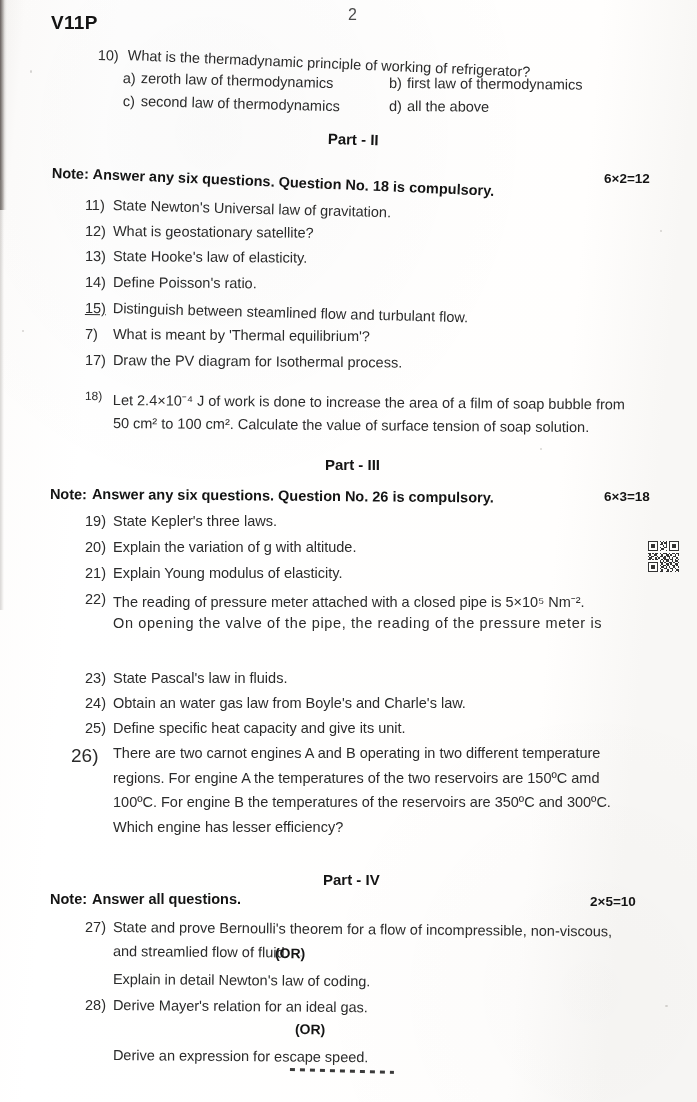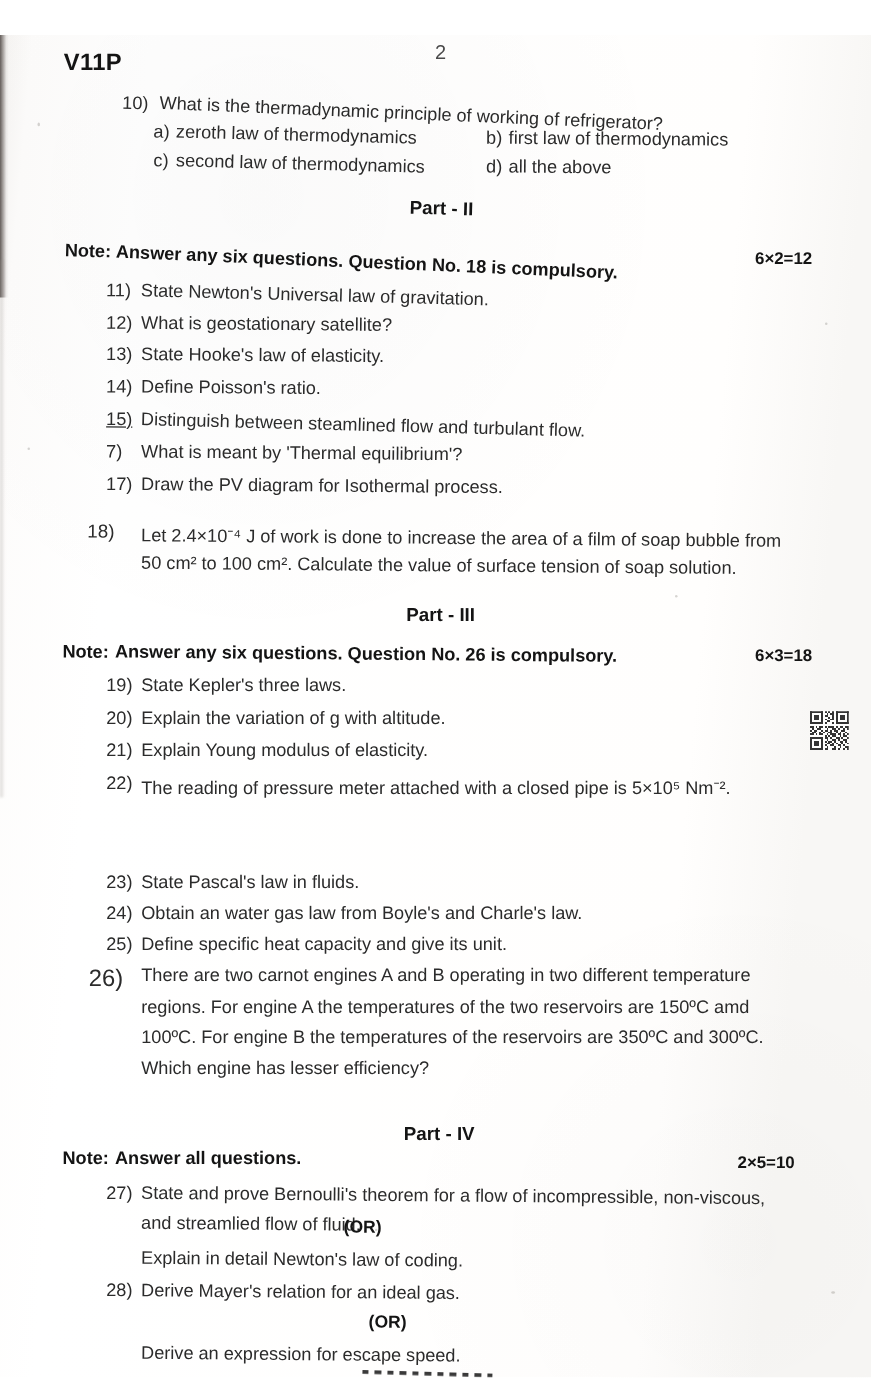--- a/index.html
+++ b/index.html
@@ -17,21 +17,20 @@
   }
 
   
   #page {
     position: absolute;
     inset: 0;
     background:
       radial-gradient(ellipse 70% 50% at 30% 12%, rgba(0,0,0,0.018), rgba(0,0,0,0) 70%),
       radial-gradient(ellipse 60% 40% at 85% 90%, rgba(0,0,0,0.015), rgba(0,0,0,0) 70%),
       linear-gradient(95deg, #f4f2f0 0px, #fdfcfb 26px, #ffffff 120px, #fffefd 600px, #f8f7f5 697px);
-    margin-top: 28px;
   }
   #left-edge {
     position: absolute;
     left: 0; top: 0;
     width: 7px; height: 210px;
     background: linear-gradient(90deg, rgba(60,52,48,0.78), rgba(120,110,105,0.10) 70%, rgba(255,255,255,0));
     filter: blur(0.6px);
   }
   #left-edge2 {
     position: absolute;
@@ -148,41 +147,42 @@
 
   <div class="qnum sk05" style="left:85px;top:300px;font-size:14.5px;text-decoration:underline;">15)</div>
   <div class="qbody sk1" style="left:113px;top:300px;font-size:14.5px;">Distinguish between steamlined flow and turbulant flow.</div>
 
   <div class="qnum sk05" style="left:85px;top:326px;font-size:14.5px;">7)</div>
   <div class="qbody sk05" style="left:113px;top:326px;font-size:14.5px;">What is meant by 'Thermal equilibrium'?</div>
 
   <div class="qnum sk05" style="left:85px;top:352px;font-size:14.5px;">17)</div>
   <div class="qbody sk05" style="left:113px;top:352px;font-size:14.5px;">Draw the PV diagram for Isothermal process.</div>
 
-  <div class="qnum sk05" style="left:70px;top:389px;font-size:15px;">18)</div>
+  <div class="qnum sk05" style="left:85px;top:389px;font-size:12px;">18)</div>
   <div class="qbody sk05" style="left:113px;top:389px;font-size:14.5px;">Let 2.4×10⁻⁴ J of work is done to increase the area of a film of soap bubble from</div>
   <div class="qbody sk05" style="left:113px;top:415px;font-size:14.5px;">50 cm² to 100 cm². Calculate the value of surface tension of soap solution.</div>
 
   <div class="t b blk sk0" style="left:325px;top:457px;font-size:15px;">Part - III</div>
 
   <div class="t b blk sk05" style="left:50px;top:487px;font-size:14.5px;">Note:</div>
   <div class="t b blk sk05" style="left:92px;top:487px;font-size:14.5px;">Answer any six questions. Question No. 26 is compulsory.</div>
   <div class="t b blk sk0" style="left:604px;top:490px;font-size:13.5px;">6×3=18</div>
 
   <div class="qnum sk0" style="left:85px;top:513px;font-size:14.5px;">19)</div>
   <div class="qbody sk0" style="left:113px;top:513px;font-size:14.5px;">State Kepler's three laws.</div>
 
   <div class="qnum sk0" style="left:85px;top:539px;font-size:14.5px;">20)</div>
   <div class="qbody sk0" style="left:113px;top:539px;font-size:14.5px;">Explain the variation of g with altitude.</div>
 
   <div class="qnum sk0" style="left:85px;top:565px;font-size:14.5px;">21)</div>
   <div class="qbody sk0" style="left:113px;top:565px;font-size:14.5px;">Explain Young modulus of elasticity.</div>
 
   <div class="qnum sk0" style="left:85px;top:591px;font-size:14.5px;">22)</div>
   <div class="qbody sk0" style="left:113px;top:591px;font-size:14.5px;">The reading of pressure meter attached with a closed pipe is 5×10⁵ Nm⁻².</div>
+  <div class="qbody sk0" style="left:113px;top:615px;font-size:14.5px;letter-spacing:0.62px;">On opening the valve of the pipe, the reading of the pressure meter is</div>
 
   <div class="qnum sk0" style="left:85px;top:670px;font-size:14.5px;">23)</div>
   <div class="qbody sk0" style="left:113px;top:670px;font-size:14.5px;">State Pascal's law in fluids.</div>
 
   <div class="qnum sk0" style="left:85px;top:695px;font-size:14.5px;">24)</div>
   <div class="qbody sk0" style="left:113px;top:695px;font-size:14.5px;">Obtain an water gas law from Boyle's and Charle's law.</div>
 
   <div class="qnum sk0" style="left:85px;top:720px;font-size:14.5px;">25)</div>
   <div class="qbody sk0" style="left:113px;top:720px;font-size:14.5px;">Define specific heat capacity and give its unit.</div>
 

